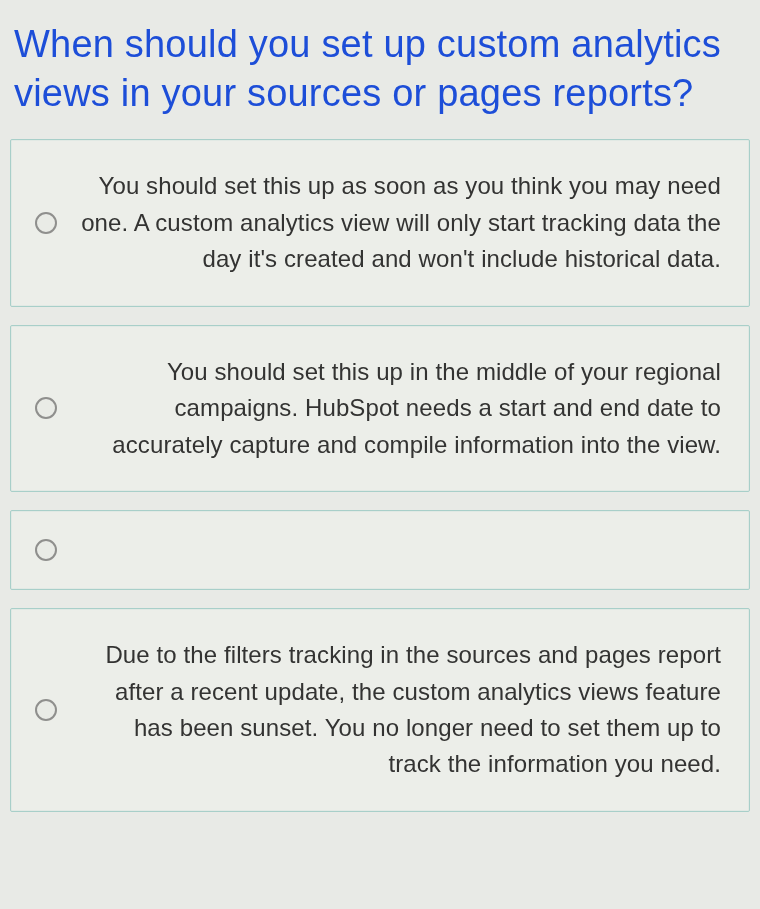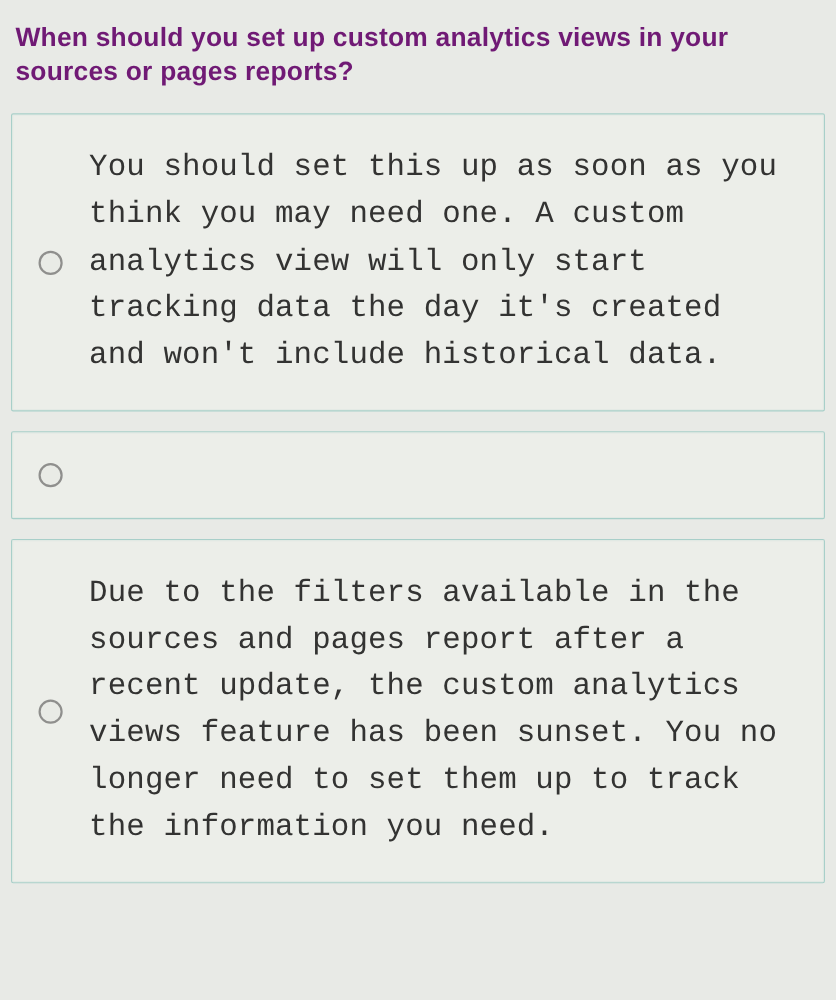--- a/index.html
+++ b/index.html
@@ -4,24 +4,24 @@
 <style>
   * { box-sizing: border-box; margin: 0; padding: 0; }
   html, body { width: 760px; height: 909px; }
   body {
     background: #e8eae6;
     font-family: "Helvetica Neue", Arial, sans-serif;
     color: #3a3a3a;
     padding: 12px 10px 0 10px;
   }
   .question {
-    font-size: 24px;
+    font-size: 38px;
     line-height: 1.28;
-    font-weight: 700;
-    color: #701a75;
+    font-weight: 400;
+    color: #1d4ed8;
     margin: 8px 4px 22px 4px;
     letter-spacing: 0.2px;
   }
   .options {
     display: flex;
     flex-direction: column;
     gap: 18px;
   }
   .option {
     border: 1px solid #a8cfc9;
@@ -38,45 +38,48 @@
     height: 22px;
     min-width: 22px;
     border: 2px solid #8f8f8d;
     border-radius: 50%;
     background: #e9ebe6;
     margin-right: 18px;
     margin-left: 6px;
   }
   .option-text {
     flex: 1;
-    text-align: left;
-    font-size: 28px;
+    text-align: right;
+    font-size: 24px;
     line-height: 1.52;
     font-weight: 500;
     color: #333332;
     padding: 0 6px;
     letter-spacing: 0.1px;
-    font-family: Liberation Mono, monospace;
   }
 </style>
 </head>
 <body>
 
 <div class="question">When should you set up custom analytics views in your sources or pages reports?</div>
 
 <div class="options">
 
   <label class="option">
     <span class="radio"></span>
     <span class="option-text">You should set this up as soon as you think you may need one. A custom analytics view will only start tracking data the day it's created and won't include historical data.</span>
   </label>
 
+  <label class="option">
+    <span class="radio"></span>
+    <span class="option-text">You should set this up in the middle of your regional campaigns. HubSpot needs a start and end date to accurately capture and compile information into the view.</span>
+  </label>
 
   <label class="option">
     <span class="radio"></span>
   </label>
 
   <label class="option">
     <span class="radio"></span>
-    <span class="option-text">Due to the filters available in the sources and pages report after a recent update, the custom analytics views feature has been sunset. You no longer need to set them up to track the information you need.</span>
+    <span class="option-text">Due to the filters tracking in the sources and pages report after a recent update, the custom analytics views feature has been sunset. You no longer need to set them up to track the information you need.</span>
   </label>
 
 </div>
 
 </body></html>

